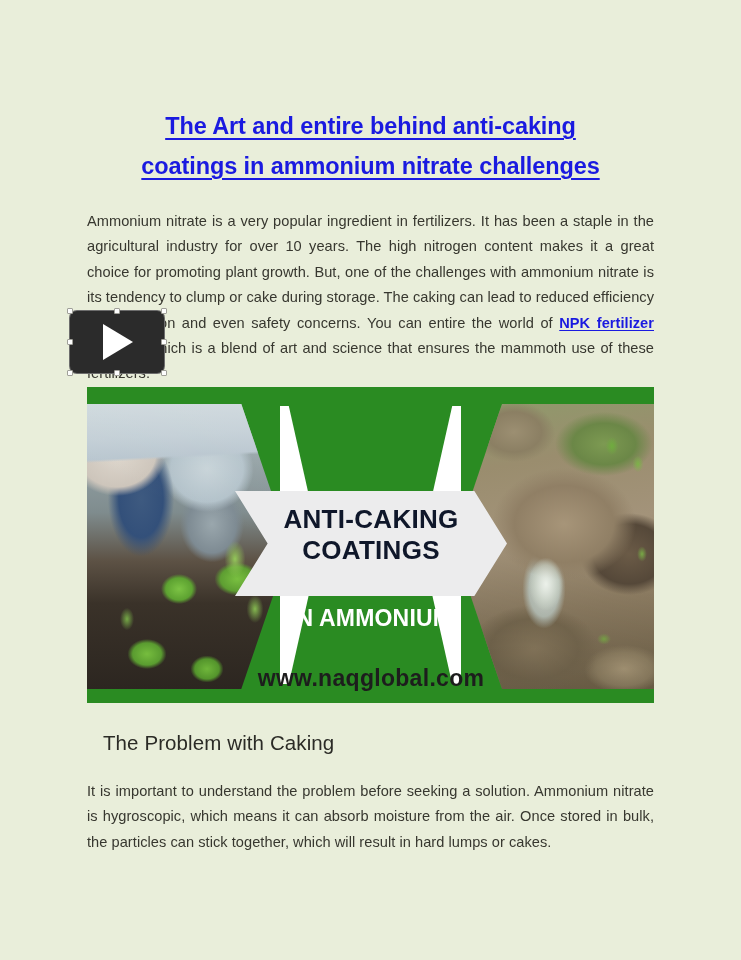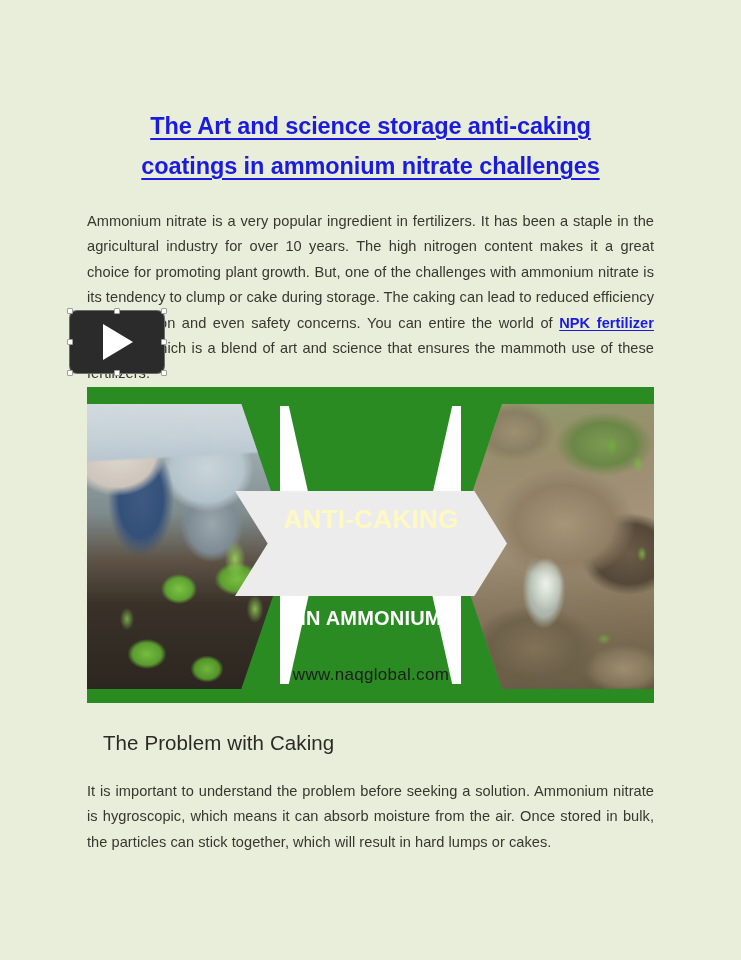--- a/index.html
+++ b/index.html
@@ -217,58 +217,58 @@
     font-size: 17.5px;
     font-weight: bold;
     line-height: 23px;
     z-index: 4;
   }
   .banner-mid-text {
     position: absolute;
     left: 150px; top: 117px;
     width: 268px;
     text-align: center;
-    color: #fef9c3;
+    color: #0f172a;
     font-size: 26px;
     font-weight: bold;
     line-height: 31px;
     letter-spacing: 0.3px;
     z-index: 5;
   }
   .banner-bot-text {
     position: absolute;
     left: 130px; top: 218px;
     width: 308px;
     text-align: center;
     color: #ffffff;
-    font-size: 20px;
+    font-size: 23px;
     font-weight: bold;
     line-height: 26px;
     letter-spacing: 0.2px;
     z-index: 4;
   }
   .banner-url {
     position: absolute;
     left: 130px; top: 278px;
     width: 308px;
     text-align: center;
     color: #1d1d1d;
-    font-size: 17px;
-    font-weight: normal;
+    font-size: 23px;
+    font-weight: bold;
     letter-spacing: 0.3px;
     z-index: 6;
   }
 </style>
 </head>
 <body>
 
 <div class="page">
 
   <h1 class="doc-title">
-    <span class="tl">The Art and science storage anti-caking</span><br>
+    <span class="tl">The Art and entire behind anti-caking</span><br>
     <span class="tl">coatings in ammonium nitrate challenges</span>
   </h1>
 
   <p class="para intro"><span>Ammonium nitrate is a very popular ingredient in fertilizers. It has been a staple in the agricultural industry for over 10 years. The high nitrogen content makes it a great choice for promoting plant growth. But, one of the challenges with ammonium nitrate is its tendency to clump or cake during storage. The caking can lead to reduced efficiency in application and even safety concerns. You can entire the world of </span><a class="lnk" href="#">NPK fertilizer coating</a><span>, which is a blend of art and science that ensures the mammoth use of these fertilizers.</span></p>
 
   <div class="video-overlay">
     <div class="vid-box"></div>
     <div class="play-tri"></div>
     <span class="handle h-tl"></span>
     <span class="handle h-tc"></span>
@@ -285,20 +285,21 @@
     <div class="hex-edge-left"></div>
 
     <div class="photo-right"></div>
     <div class="hex-edge-right"></div>
 
     <div class="center-band"></div>
 
 
     <div class="banner-mid-text">
       <span>ANTI-CAKING</span><br>
+      <span>COATINGS</span>
     </div>
 
     <div class="banner-bot-text">
       <span>IN AMMONIUM</span><br>
     </div>
 
     <div class="banner-url">www.naqglobal.com</div>
   </div>
 
   <h2 class="sec-heading" style="position:absolute; left:16px; top:729px; width:741px;">The Problem with Caking</h2>

